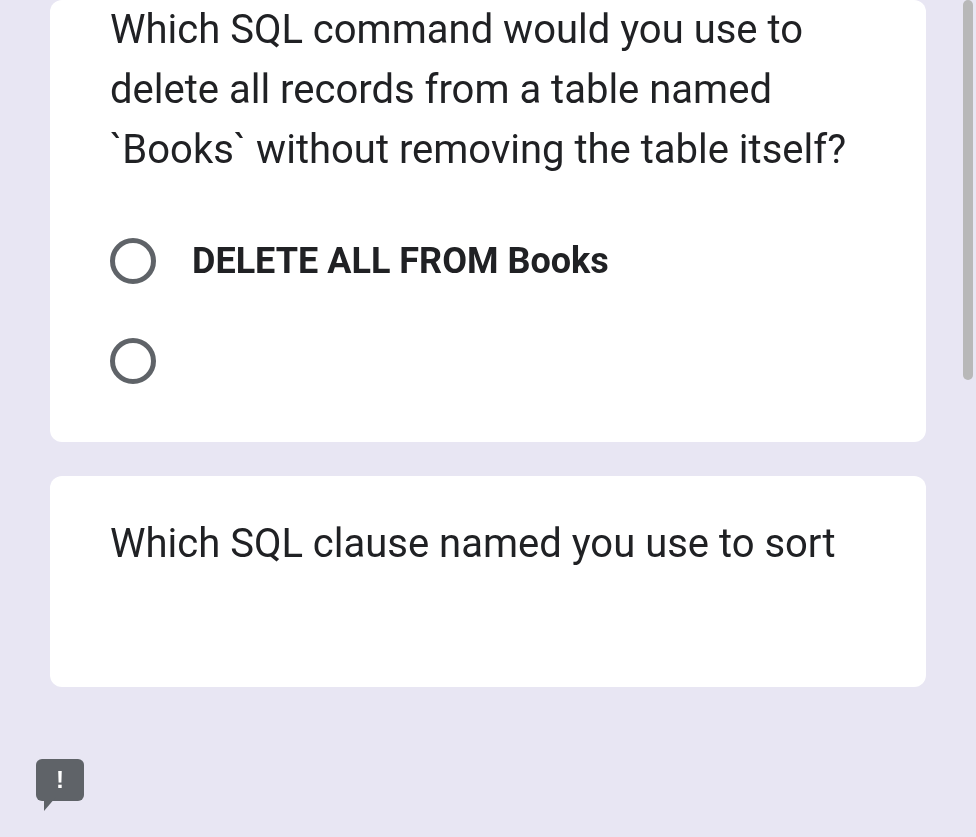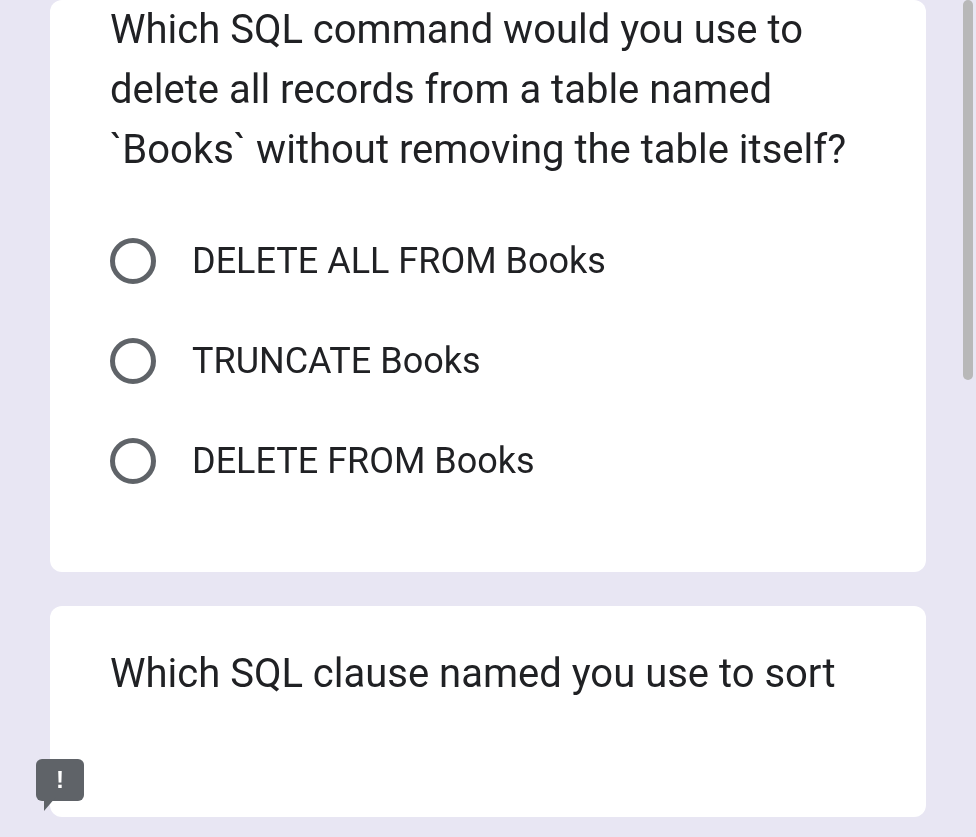--- a/index.html
+++ b/index.html
@@ -34,21 +34,21 @@
     .card {
       background: #ffffff;
       border-radius: 12px;
       margin: 0 auto;
       width: 876px;
       padding: 38px 60px 55px 60px;
       margin-left: 50px;
     }
     .card-1 {
       padding-top: 0;
-      padding-bottom: 88px;
+      padding-bottom: 58px;
     }
     .card-2 {
       margin-top: 34px;
       padding-top: 38px;
     }
     .question-text {
       font-size: 40px;
       line-height: 1.5;
       color: #202124;
       font-weight: 400;
@@ -69,21 +69,21 @@
     .radio-circle {
       width: 46px;
       height: 46px;
       border: 5px solid #5f6368;
       border-radius: 50%;
       flex-shrink: 0;
     }
     .option-label {
       font-size: 36px;
       color: #202124;
-      font-weight: 400;
+      font-weight: 700;
     }
     .feedback-button {
       position: absolute;
       left: 36px;
       bottom: 36px;
       width: 48px;
       height: 42px;
       background: #5f6368;
       border-radius: 6px;
       display: flex;
@@ -115,25 +115,20 @@
 
 <div class="card card-1">
   <div class="question-text">Which SQL command would you use to delete all records from a table named `Books` without removing the table itself?</div>
   <div class="options-list">
     <div class="option-row">
       <div class="radio-circle"></div>
       <div class="option-label">DELETE ALL FROM Books</div>
     </div>
     <div class="option-row">
       <div class="radio-circle"></div>
-      <div class="option-label">TRUNCATE Books</div>
-    </div>
-    <div class="option-row">
-      <div class="radio-circle"></div>
-      <div class="option-label">DELETE FROM Books</div>
     </div>
   </div>
 </div>
 
 <div class="card card-2">
   <div class="question-text">Which SQL clause named you use to sort</div>
 </div>
 
 <div class="feedback-button">
   <span class="feedback-icon">!</span>

